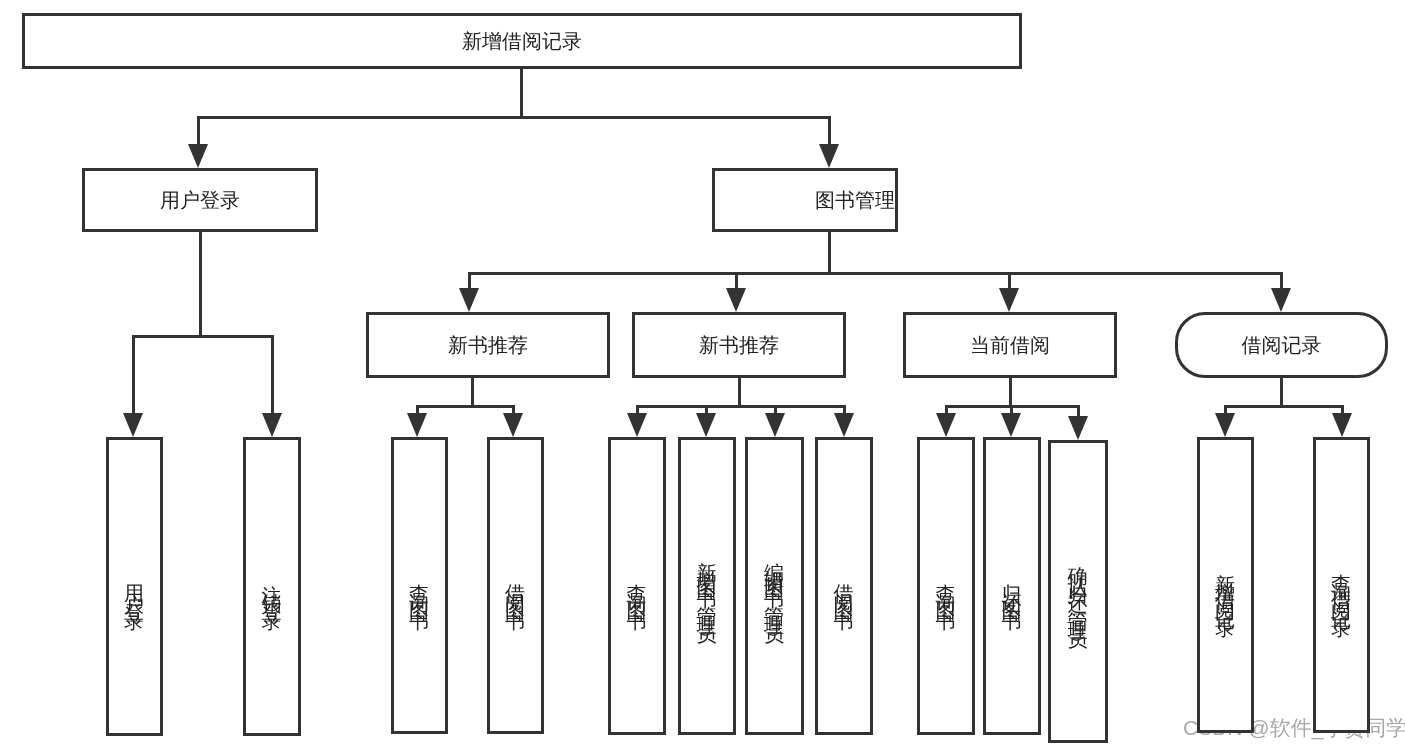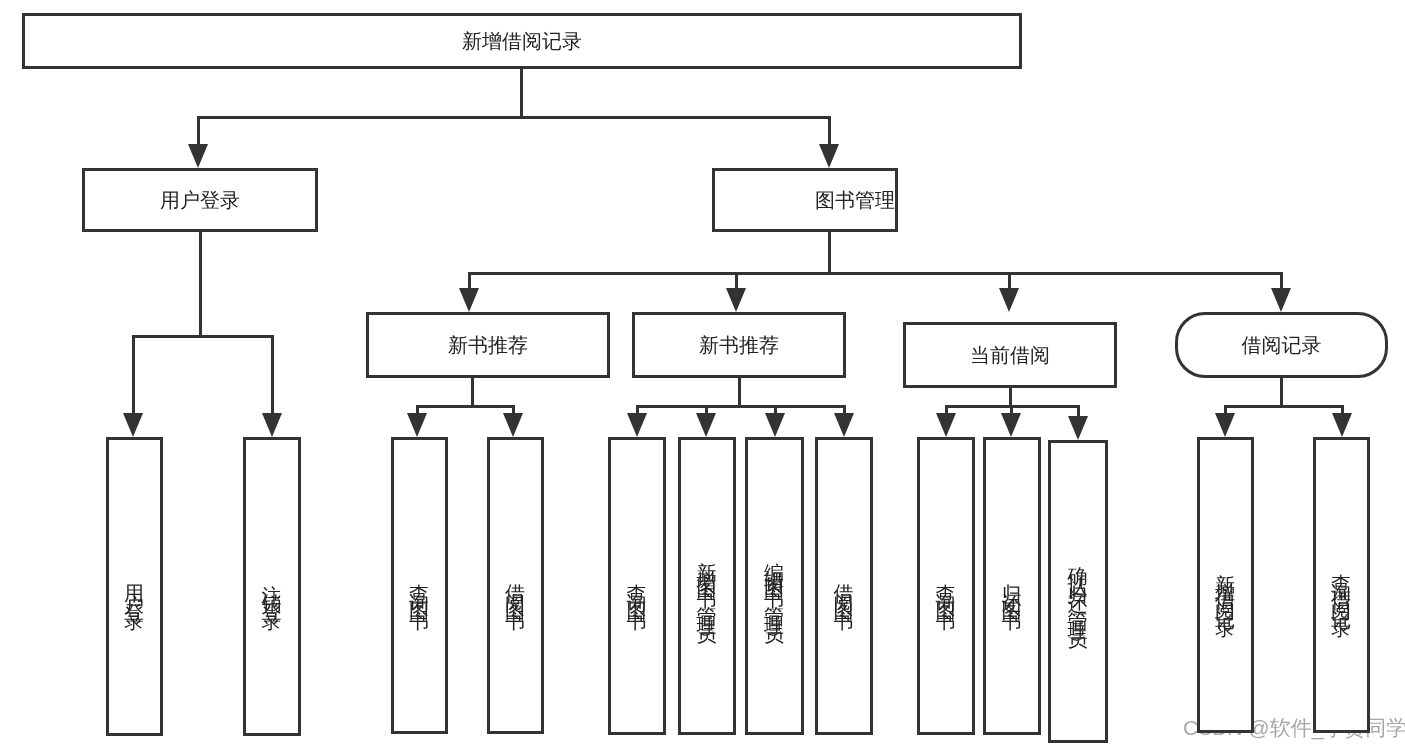--- a/index.html
+++ b/index.html
@@ -115,21 +115,21 @@
     </div>
     <div class="node" style="left: 712px; top: 168px; width: 186px; height: 64px; justify-content: flex-end;">
       <span class="node-label">图书管理</span>
     </div>
     <div class="node" style="left: 366px; top: 312px; width: 244px; height: 66px;">
       <span class="node-label">新书推荐</span>
     </div>
     <div class="node" style="left: 632px; top: 312px; width: 214px; height: 66px;">
       <span class="node-label">新书推荐</span>
     </div>
-    <div class="node" style="left: 903px; top: 322px; width: 214px; height: 66px;">
+    <div class="node" style="left: 903px; top: 312px; width: 214px; height: 66px;">
       <span class="node-label">当前借阅</span>
     </div>
     <div class="node" style="left: 1175px; top: 312px; width: 213px; height: 66px; border-radius: 30px;">
       <span class="node-label">借阅记录</span>
     </div>
     <div class="node vertical" style="left: 106px; top: 437px; width: 57px; height: 299px;">
       <span class="node-label">用户登录</span>
     </div>
     <div class="node vertical" style="left: 243px; top: 437px; width: 58px; height: 299px;">
       <span class="node-label">注销登录</span>

